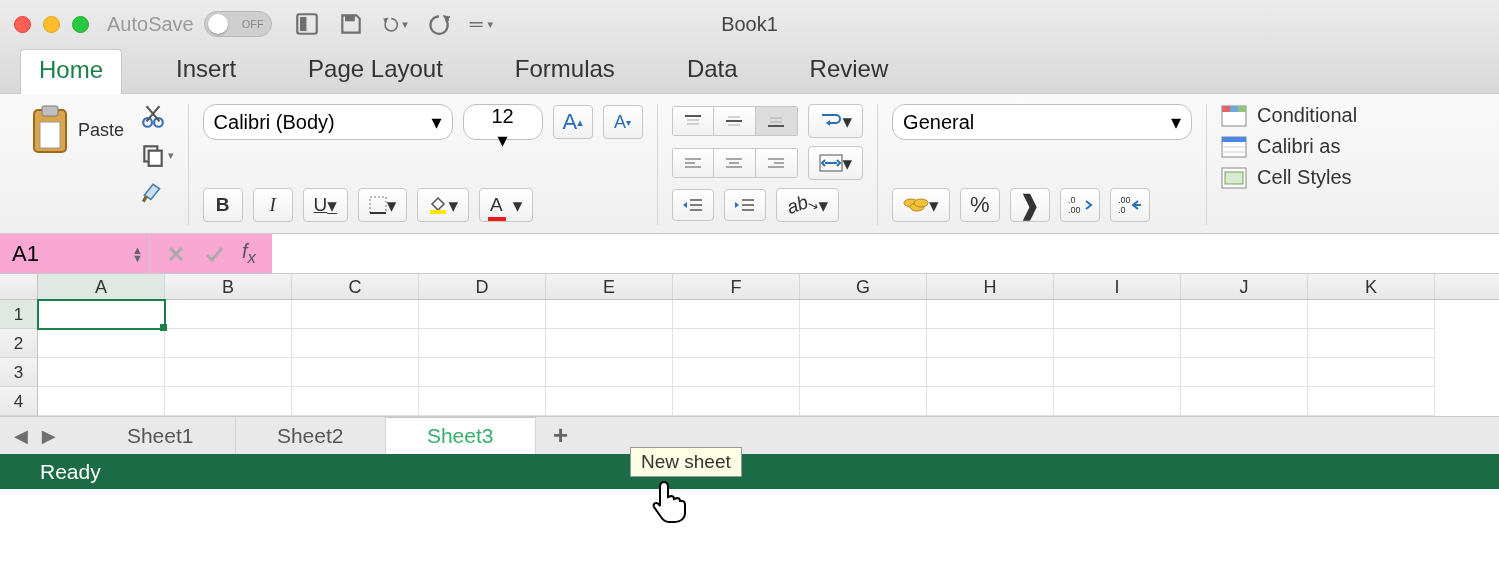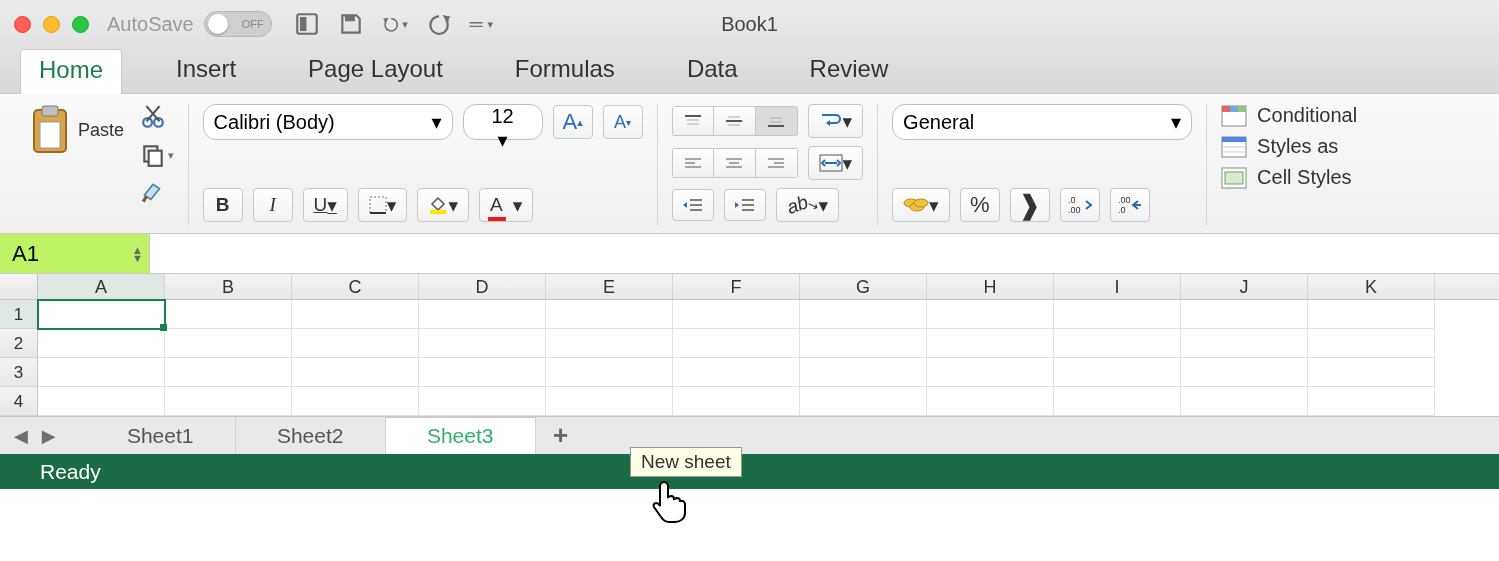--- a/index.html
+++ b/index.html
@@ -45,21 +45,21 @@
 .align-grid .cell.pressed { background:#dcdcdc;}
 .align-grid { display:grid; grid-template-columns:repeat(3,42px); gap:0; border-radius:3px; overflow:hidden;}
 .align-grid .cell+.cell { border-left:none;}
 .indent-row .cell { width:42px; height:32px;}
 
 .cond-list { display:flex; flex-direction:column; gap:8px; font-size:20px; color:#333;}
 .cond-list div { display:flex; align-items:center; gap:10px;}
 .cond-list svg { width:26px; height:22px;}
 
 
-.formula-bar { height:40px; border-bottom:1px solid #c9c9c9; display:flex; align-items:center; background:#bef264;}
+.formula-bar { height:40px; border-bottom:1px solid #c9c9c9; display:flex; align-items:center; background:#f9a8d4;}
 .name-box { width:150px; height:100%; border-right:1px solid #c9c9c9; display:flex; align-items:center; padding:0 12px; font-size:22px; position:relative;}
 .name-box .spin { position:absolute; right:6px; display:flex; flex-direction:column; font-size:11px; color:#666; line-height:8px;}
 .fb-btns { display:flex; gap:18px; padding:0 16px; align-items:center; color:#8c8c8c;}
 .fb-btns svg { width:20px; height:20px;}
 .fx { font-style:italic; font-size:20px; color:#555;}
 .formula-input { flex:1; height:100%; border:none; outline:none; font-size:20px; padding-left:10px;}
 
 
 .sheet { position:relative; }
 .col-headers { display:flex; height:26px; background:linear-gradient(#f3f3f3,#e8e8e8); border-bottom:1px solid #c3c3c3;}
@@ -345,37 +345,46 @@
           </svg>
           <span>Conditional</span>
         </div>
       <div>
           <svg viewBox="0 0 26 22">
             <rect x="1" y="1" width="24" height="20" fill="#fff" stroke="#888"></rect>
             <rect x="1" y="1" width="24" height="5" fill="#4a86e8"></rect>
             <line x1="1" y1="11" x2="25" y2="11" stroke="#ccc"></line>
             <line x1="1" y1="16" x2="25" y2="16" stroke="#ccc"></line>
           </svg>
-          <span>Styles as</span>
+          <span>Calibri as</span>
         </div>
       <div>
           <svg viewBox="0 0 26 22">
             <rect x="1" y="1" width="24" height="20" fill="#fff" stroke="#888"></rect>
             <rect x="4" y="5" width="18" height="12" fill="#d9ead3" stroke="#6aa84f"></rect>
           </svg>
           <span>Cell Styles</span>
         </div>
     </div>
   </div>
 </div>
 
 <div class="formula-bar">
   <div class="name-box">
     <span>A1</span>
     <span class="spin">▲<br>▼</span>
+  </div>
+  <div class="fb-btns">
+    <svg viewBox="0 0 20 20">
+        <path d="M4 4l12 12M16 4L4 16" stroke="#aaa" stroke-width="3"></path>
+      </svg>
+    <svg viewBox="0 0 20 20">
+        <path d="M3 11l5 5L18 4" fill="none" stroke="#aaa" stroke-width="3"></path>
+      </svg>
+    <span class="fx">f<sub>x</sub></span>
   </div>
   <input class="formula-input" type="text" style="">
 </div>
 
 <div class="sheet">
   <div class="col-headers">
     <div class="corner"></div>
     <div class="ch active">A</div>
     <div class="ch">B</div>
     <div class="ch">C</div>

